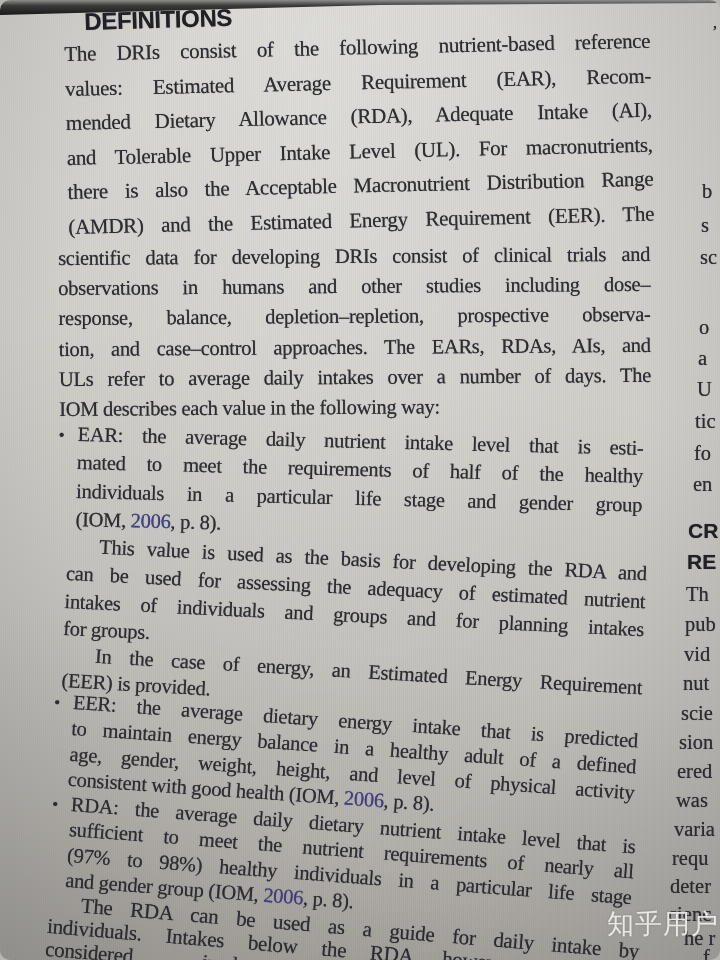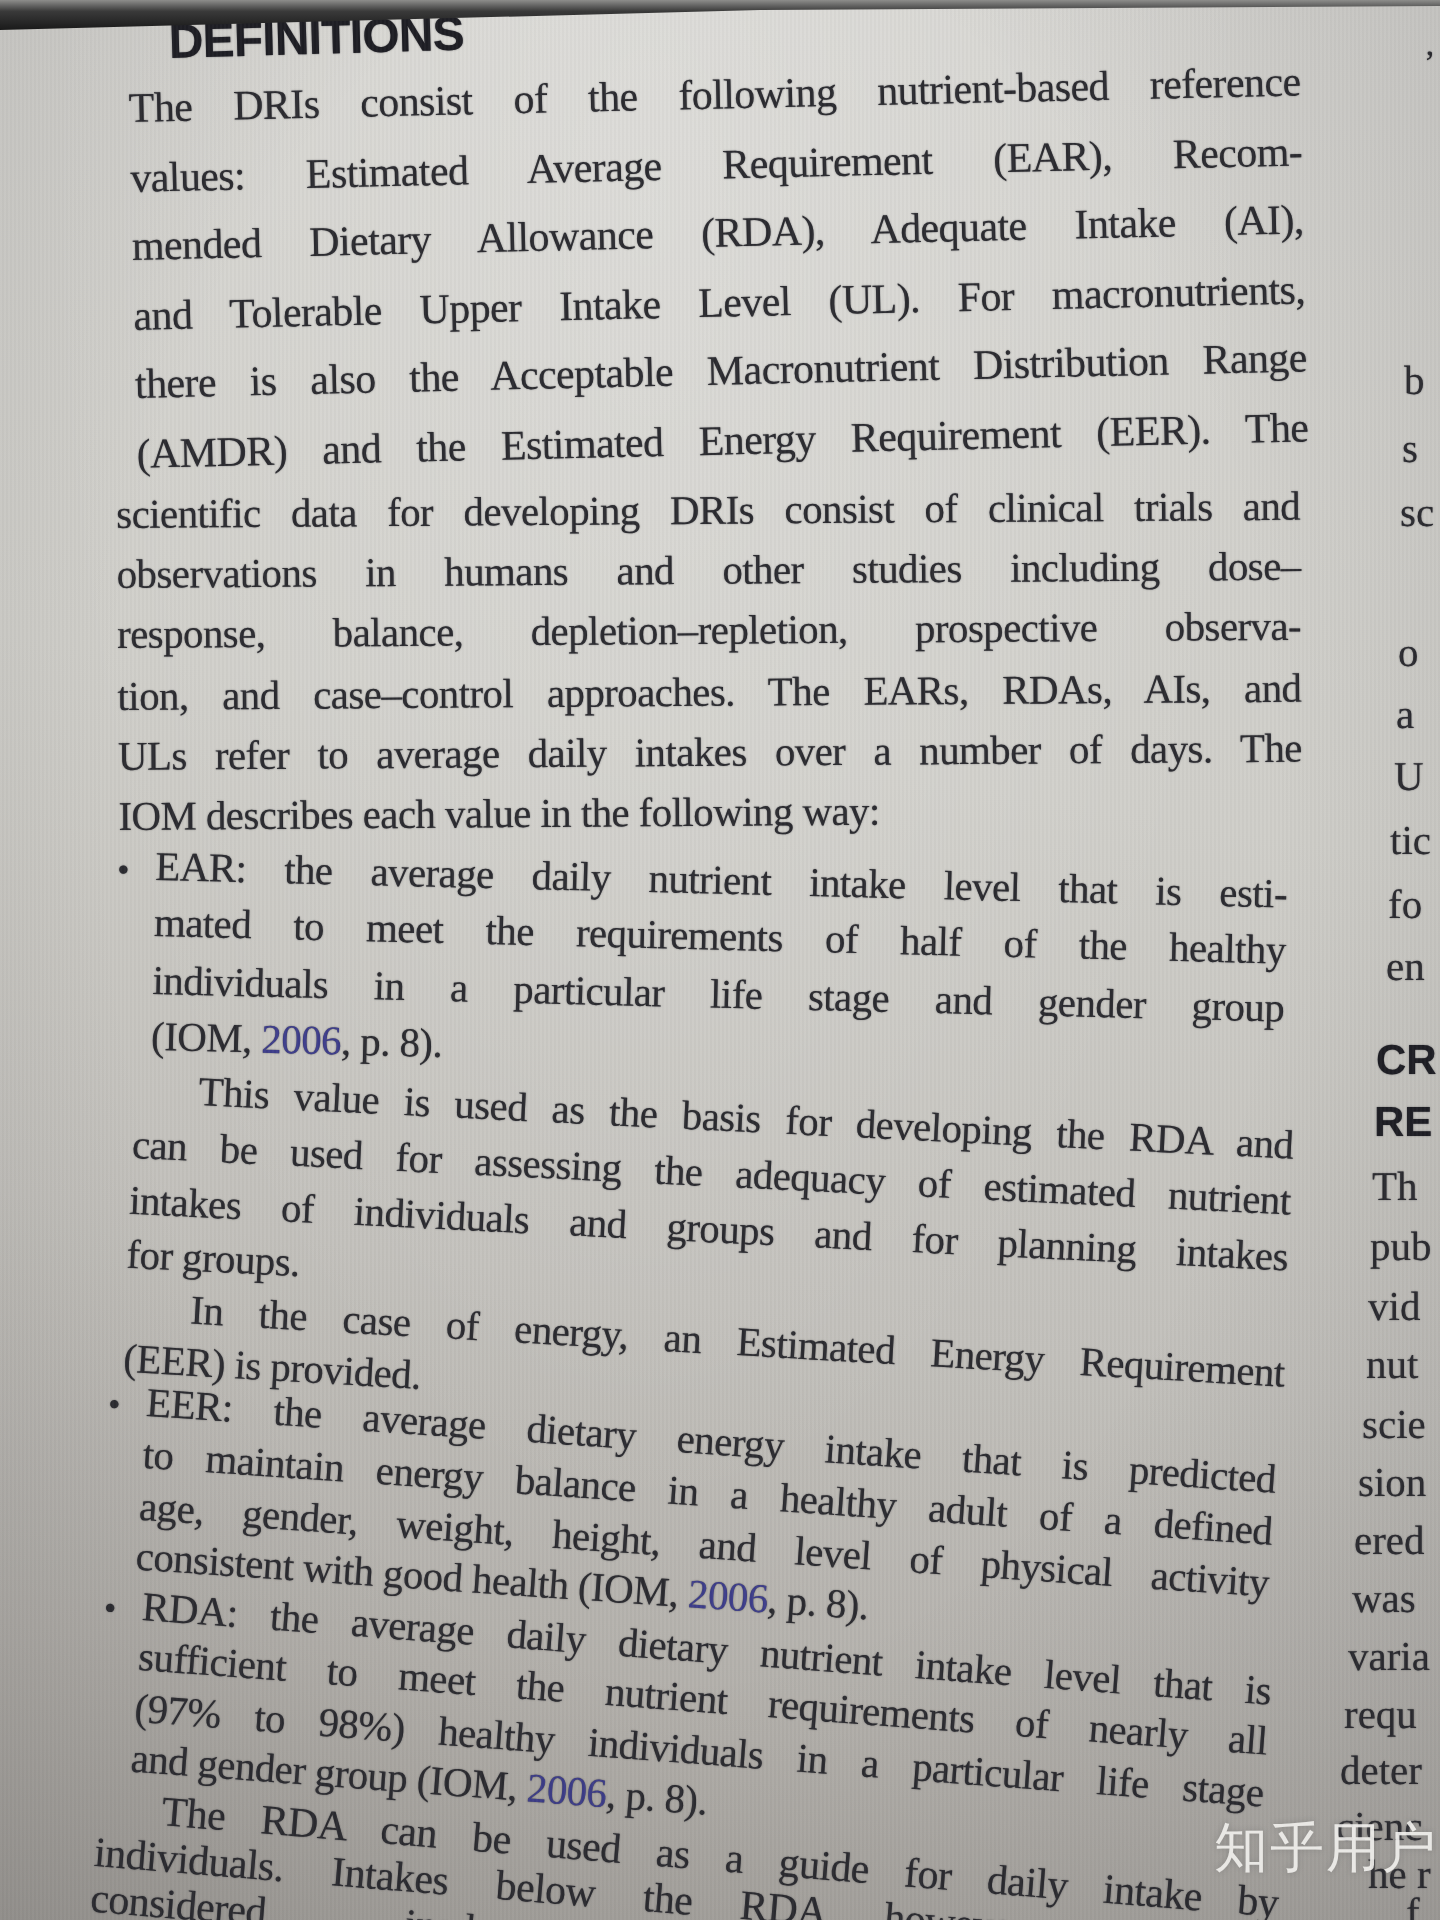--- a/index.html
+++ b/index.html
@@ -6,20 +6,21 @@
   body{
     width:720px;height:960px;overflow:hidden;
     font-family:"Liberation Serif",serif;
     background:#b9b7b2;
   }
   .page{
     position:relative;width:720px;height:960px;overflow:hidden;
     background:
       radial-gradient(ellipse at 45% 10%, rgba(255,255,255,0.20), rgba(255,255,255,0) 55%),
       linear-gradient(189deg, var(--page-top,#d6d5d1) 0%, #cfcec9 40%, #c2c0bb 66%, #b1aea9 86%, var(--page-bottom,#a29f9a) 100%);
+    border-radius: 10px;
   }
   .grain{
     position:absolute;inset:0;pointer-events:none;z-index:6;
     background:
       repeating-linear-gradient(90deg, rgba(255,255,255,0.025) 0 1px, rgba(0,0,0,0.018) 1px 2px);
     mix-blend-mode:normal;
   }
   .vignette{
     position:absolute;inset:0;pointer-events:none;z-index:6;
     background:radial-gradient(ellipse at 48% 42%, rgba(0,0,0,0) 55%, rgba(30,30,36,0.14) 100%);

